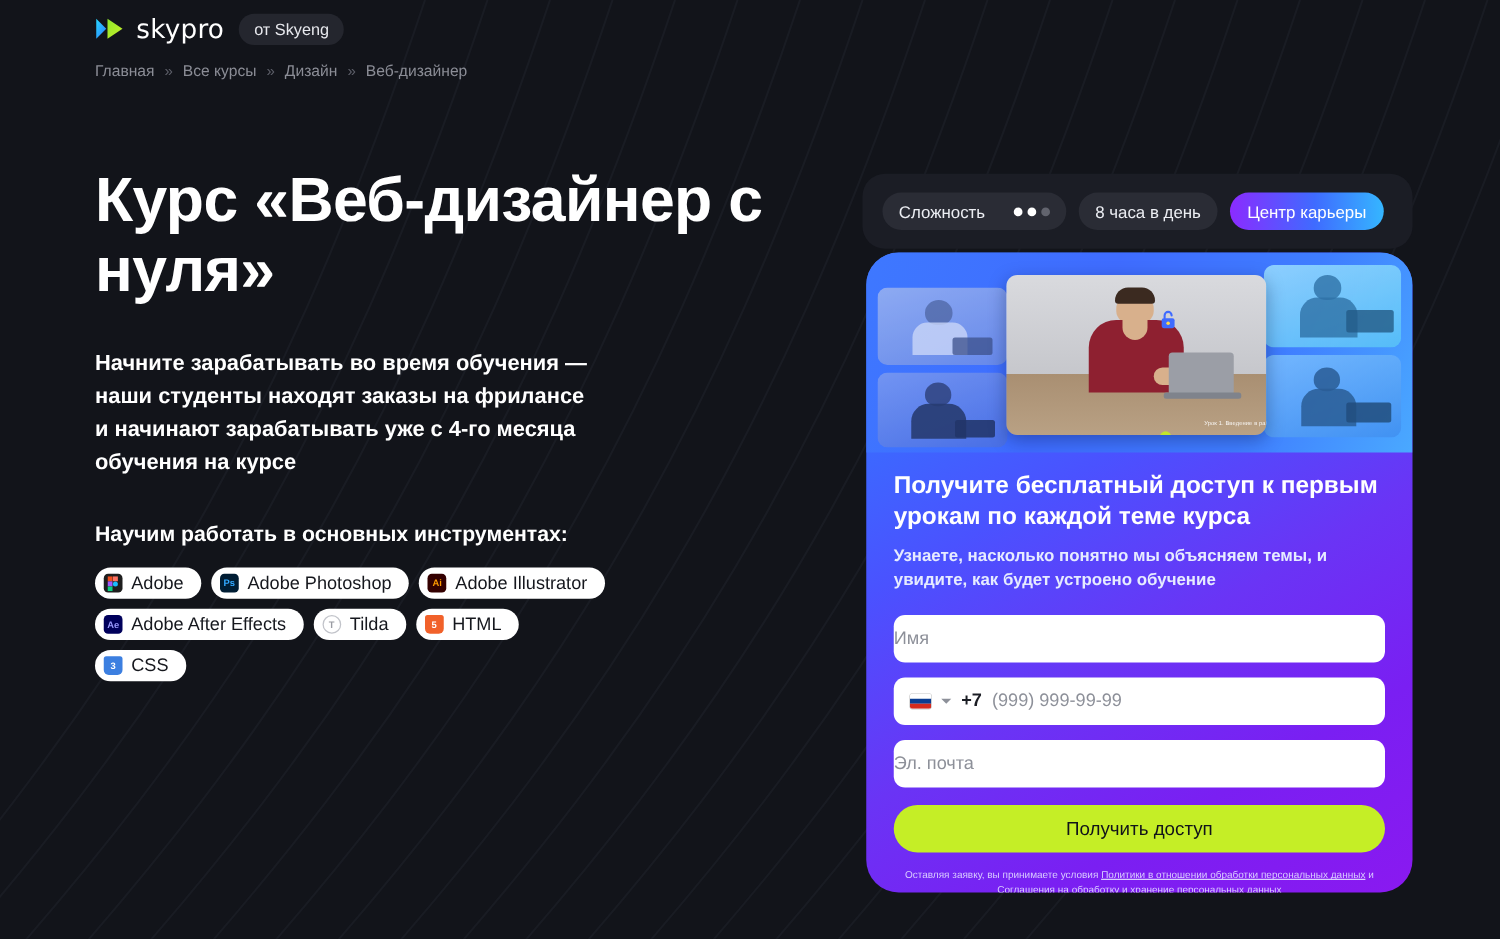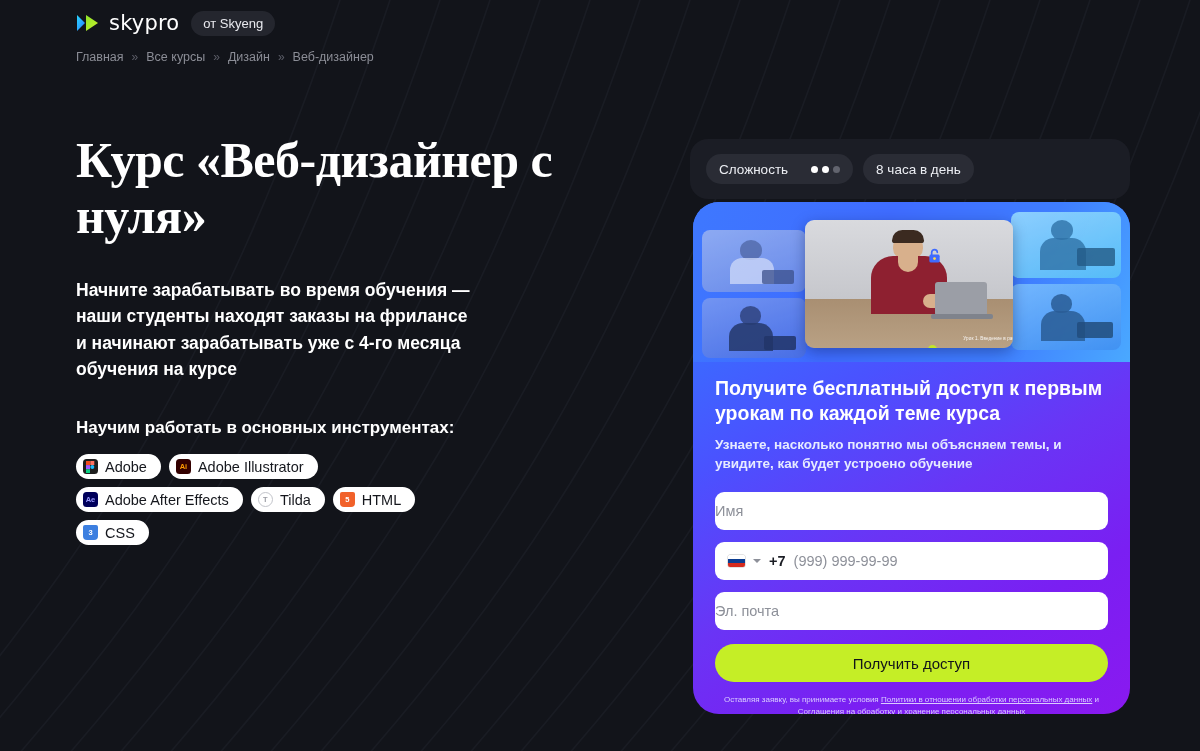--- a/index.html
+++ b/index.html
@@ -48,21 +48,21 @@
   .breadcrumb .sep{ color:#5c5e68; font-size:12px; }
   .breadcrumb .crumb-last{ color:#8b8d96; }
 
   
   .left-col{
     position:absolute; top:132px; left:76px; width:560px; z-index:4;
   }
   h1.title{
     font-size:50px; line-height:1.12; font-weight:700;
     letter-spacing:-0.5px; color:#ffffff;
-    font-family:Liberation Serif, serif;
+    font-family:Liberation Sans, sans-serif;
   }
   .lede{
     margin-top:33px;
     font-size:17.5px; line-height:1.5; font-weight:700; color:#ffffff;
     max-width:400px;
   }
   .tools-title{
     margin-top:36px; font-size:17px; font-weight:700; color:#ffffff;
   }
   .pills{
@@ -261,20 +261,24 @@
             <rect x="0" y="0" width="4" height="4" fill="#f24e1e"></rect>
             <rect x="4.3" y="0" width="4" height="4" fill="#ff7262"></rect>
             <rect x="0" y="4.1" width="4" height="4" fill="#a259ff"></rect>
             <circle cx="6.3" cy="6.1" r="2" fill="#1abcfe"></circle>
             <rect x="0" y="8.2" width="4" height="3.8" fill="#0acf83"></rect>
           </svg>
         </span>
         <span>Adobe</span>
       </span>
       <span class="pill">
+        <span class="pill-ico" style="background: rgb(0, 29, 52); color: rgb(49, 168, 255);">Ps</span>
+        <span>Adobe Photoshop</span>
+      </span>
+      <span class="pill">
         <span class="pill-ico" style="background: rgb(51, 0, 0); color: rgb(255, 154, 0);">Ai</span>
         <span>Adobe Illustrator</span>
       </span>
       <span class="pill">
         <span class="pill-ico" style="background: rgb(0, 0, 91); color: rgb(153, 153, 255);">Ae</span>
         <span>Adobe After Effects</span>
       </span>
       <span class="pill">
         <span class="pill-ico" style="background: rgb(255, 255, 255); color: rgb(154, 156, 163); border-radius: 50%; border: 1px solid rgb(194, 196, 202);">T</span>
         <span>Tilda</span>
@@ -293,20 +297,21 @@
 <div class="badge-bar">
   <span class="badge">
     <span>Сложность</span>
     <span class="dots">
         <i class="dot"></i>
         <i class="dot"></i>
         <i class="dot off"></i>
       </span>
   </span>
   <span class="badge">8 часа в день</span>
+  <span class="badge-grad">Центр карьеры</span>
 </div>
 
 <div class="promo-card">
 
   <div class="collage">
 
     <div class="vthumb side v-l1">
       <div class="vt-bg" style="background:linear-gradient(160deg,#9fb6f0,#6f8ee6);"></div>
       <div class="silhouette" style="left:38px;top:10px;width:22px;height:20px;border-radius:50% 50% 45% 45%;background:#52618f;opacity:.75;"></div>
       <div class="silhouette" style="left:28px;top:28px;width:44px;height:26px;border-radius:12px 12px 0 0;background:#e8ecf7;opacity:.8;"></div>

